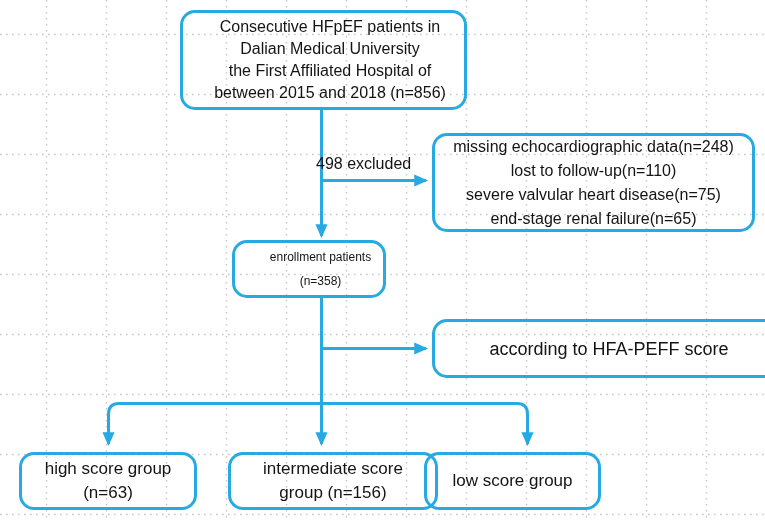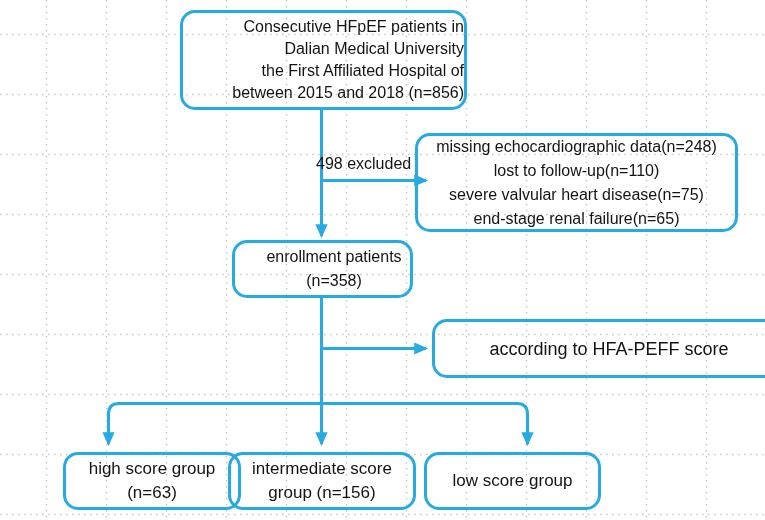--- a/index.html
+++ b/index.html
@@ -44,42 +44,42 @@
     background:transparent;
     color:var(--text);
     display:flex;
     flex-direction:column;
     justify-content:center;
     text-align:center;
   }
   .node .line{white-space:nowrap;}
   .node-source{
     left:180px;top:10px;width:287px;height:100px;
-    text-align:right;
+    text-align:center;
     padding-left:13px;
     font-size:16px;line-height:22px;
   }
   .node-excluded{
-    left:415px;top:133px;width:323px;height:99px;
+    left:432px;top:133px;width:323px;height:99px;
     font-size:16px;line-height:24px;
   }
   .node-enrollment{
-    left:232px;top:240px;width:181px;height:58px;
-    font-size:16px;line-height:24px;padding-left:23px;
+    left:232px;top:240px;width:154px;height:58px;
+    font-size:12px;line-height:24px;padding-left:23px;
   }
   .node-score{
     left:432px;top:319px;width:354px;height:59px;
     font-size:18px;line-height:24px;
   }
   .node-group{
     top:452px;height:58px;
     font-size:17px;line-height:24px;
   }
-  .node-high{left:19px;width:178px;margin-left:44px;}
-  .node-intermediate{left:228px;width:188px;}
+  .node-high{left:19px;width:178px;}
+  .node-intermediate{left:228px;width:210px;}
   .node-low{left:424px;width:177px;}
   .edge-label{
     position:absolute;
     left:316px;top:155px;width:112px;
     text-align:left;
     font-size:16px;
     color:var(--text);
   }
 </style>
 </head>

